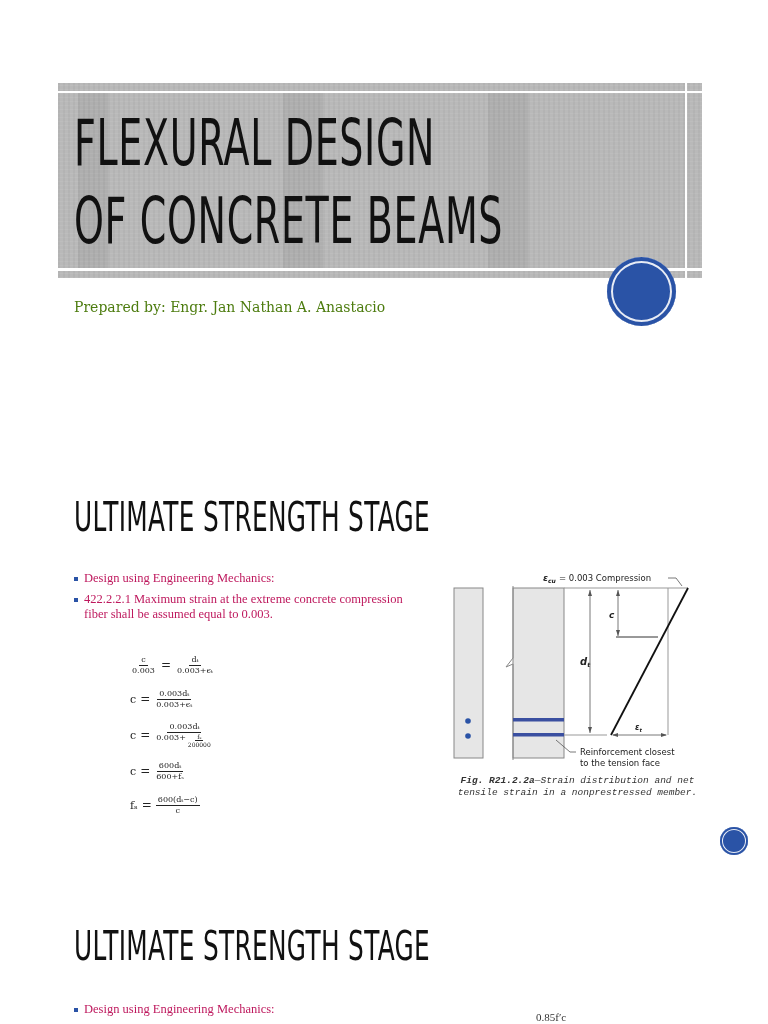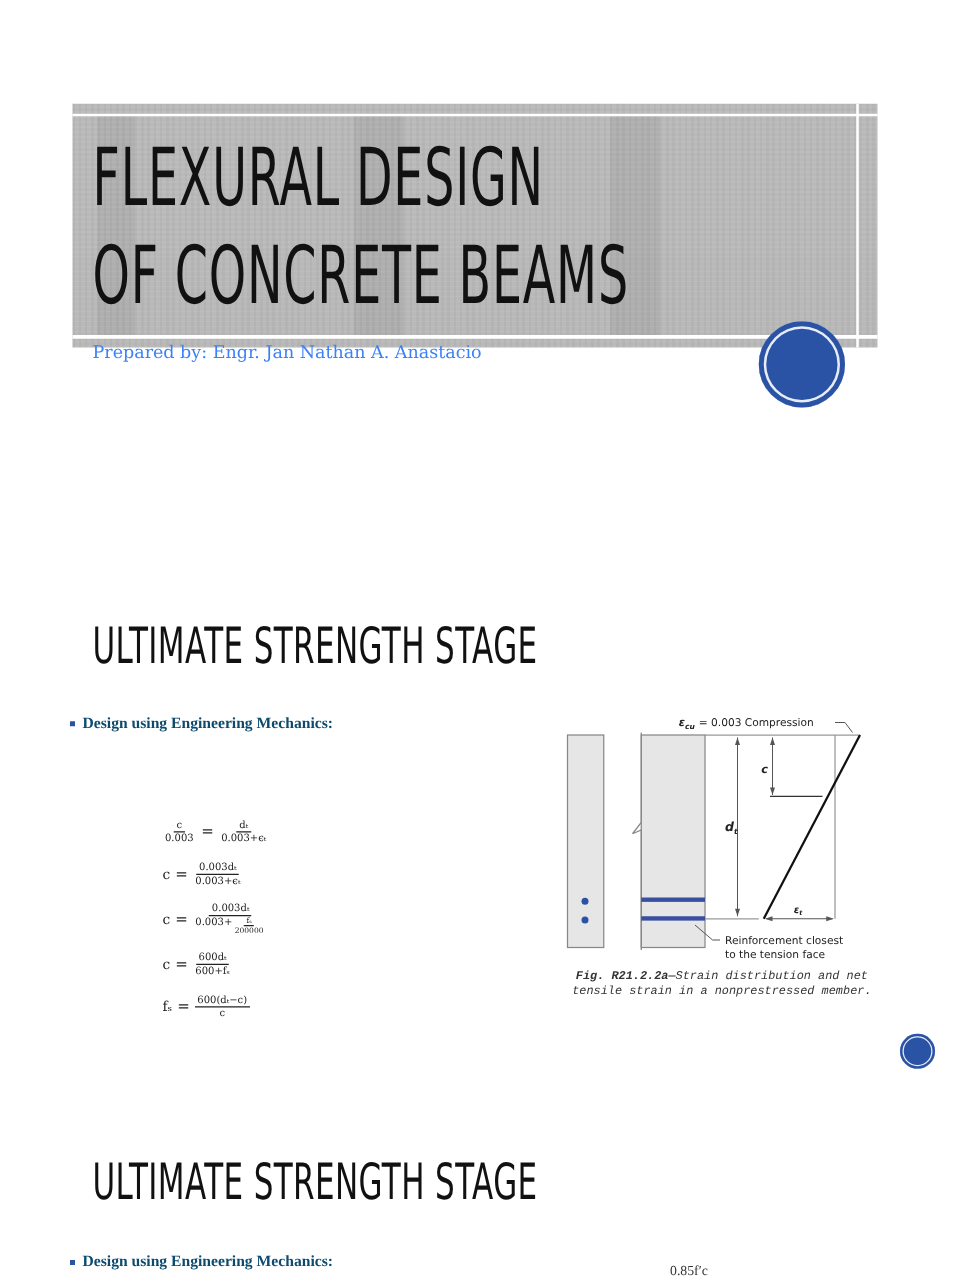--- a/index.html
+++ b/index.html
@@ -20,37 +20,37 @@
   .banner .shade { position: absolute; top: 10px; height: 175px; background: rgba(0,0,0,0.05); }
   .title {
     position: absolute; left: 74px; top: 104px; width: 560px;
     font-family: "DejaVu Sans Condensed", "DejaVu Sans", sans-serif;
     font-size: 64px; line-height: 78px; color: #111;
     transform: scaleX(0.66); transform-origin: left top;
     letter-spacing: 1px; white-space: nowrap; font-weight: normal;
   }
   .title span { display: block; }
   .prepared {
-    position: absolute; left: 74px; top: 274px;
-    font-family: "DejaVu Serif", serif; font-size: 14px; color: #3b82f6;
+    position: absolute; left: 74px; top: 299px;
+    font-family: "DejaVu Serif", serif; font-size: 14px; color: #4d7c0f;
   }
   .badge-lg {
     position: absolute; left: 607px; top: 257px; width: 69px; height: 69px;
     border-radius: 50%; background: #2a53a6;
     box-shadow: inset 0 0 0 4px #2a53a6, inset 0 0 0 6px #e8ecf5;
   }
 
   
   .section-title {
     position: absolute; left: 74px;
     font-family: "DejaVu Sans", sans-serif; font-size: 40px; color: #111;
     transform: scaleX(0.62); transform-origin: left top; white-space: nowrap;
     letter-spacing: 0.5px;
   }
-  .bullets { position: absolute; left: 56px; font-size: 12.5px; line-height: 15px; color: #0c4a6e; font-family: "Liberation Serif", serif; font-weight: bold; }
+  .bullets { position: absolute; left: 74px; font-size: 12.5px; line-height: 15px; color: #be185d; font-family: "Liberation Serif", serif; }
   .bullets li { list-style: none; position: relative; padding-left: 10px; margin-bottom: 6px; }
   .bullets li::before { content: ""; position: absolute; left: 0; top: 6px; width: 4px; height: 4px; background: #2a53a6; }
   .sub { padding-left: 34px; font-size: 12.5px; font-family: "Liberation Serif", serif; }
 
   .formulas { position: absolute; left: 130px; top: 652px; font-family: "DejaVu Serif", serif; font-size: 11px; color: #222; }
   .eq { display: flex; align-items: center; margin-bottom: 8px; height: 26px; }
   .frac { display: inline-flex; flex-direction: column; align-items: center; font-size: 8px; line-height: 10px; }
   .frac .num { border-bottom: 1px solid #222; padding: 0 2px; }
   .frac .den { padding: 0 2px; }
   .op { margin: 0 4px; font-size: 12px; }
@@ -84,20 +84,21 @@
   <span>FLEXURAL DESIGN</span>
   <span>OF CONCRETE BEAMS</span>
 </div>
 <div class="prepared">Prepared by: Engr. Jan Nathan A. Anastacio</div>
 <div class="badge-lg"></div>
 
 <div class="section-title" style="top:494px">ULTIMATE STRENGTH STAGE</div>
 
 <ul class="bullets" style="top:571px;width:340px">
   <li>Design using Engineering Mechanics:</li>
+  <li>422.2.2.1 Maximum strain at the extreme concrete compression fiber shall be assumed equal to 0.003.</li>
 </ul>
 
 <div class="formulas">
   <div class="eq">
     <span class="frac">
         <span class="num">c</span>
         <span class="den">0.003</span>
       </span>
     <span class="op">=</span>
     <span class="frac">

